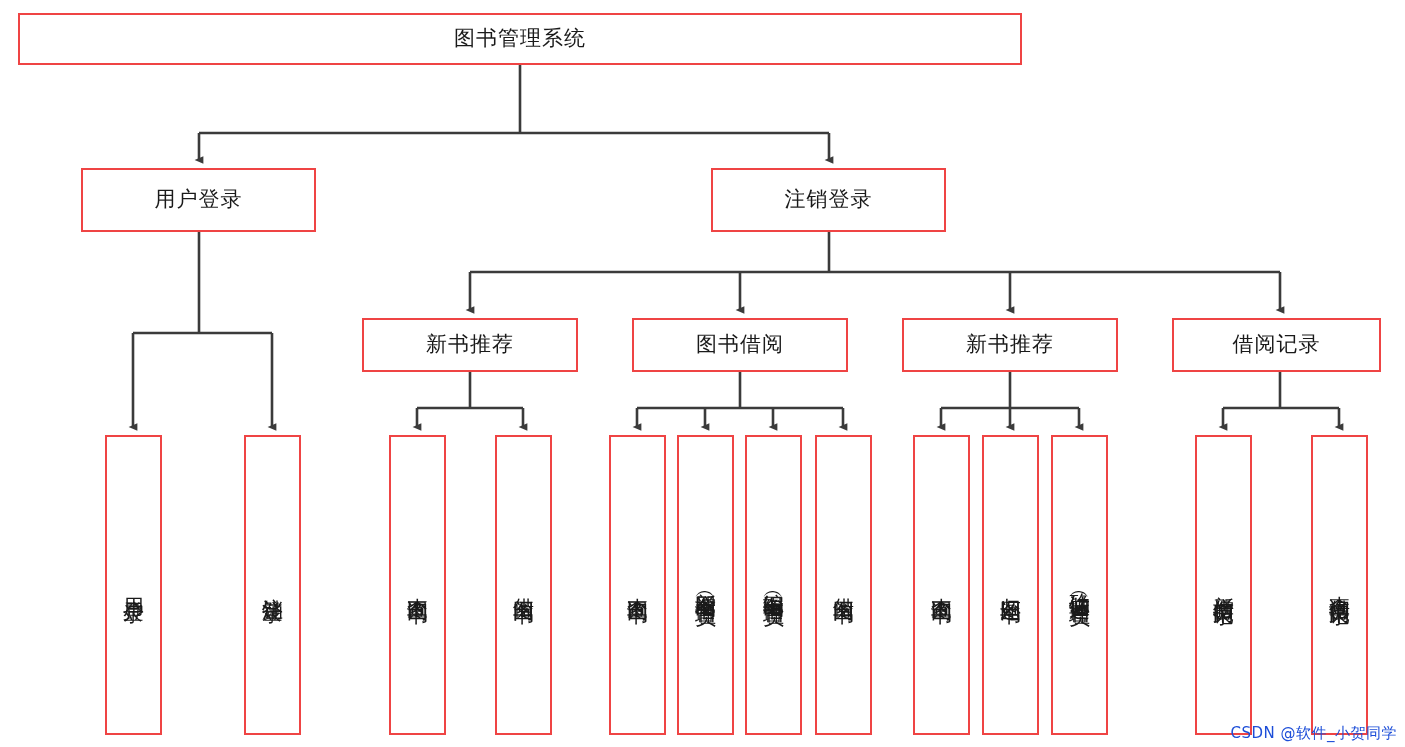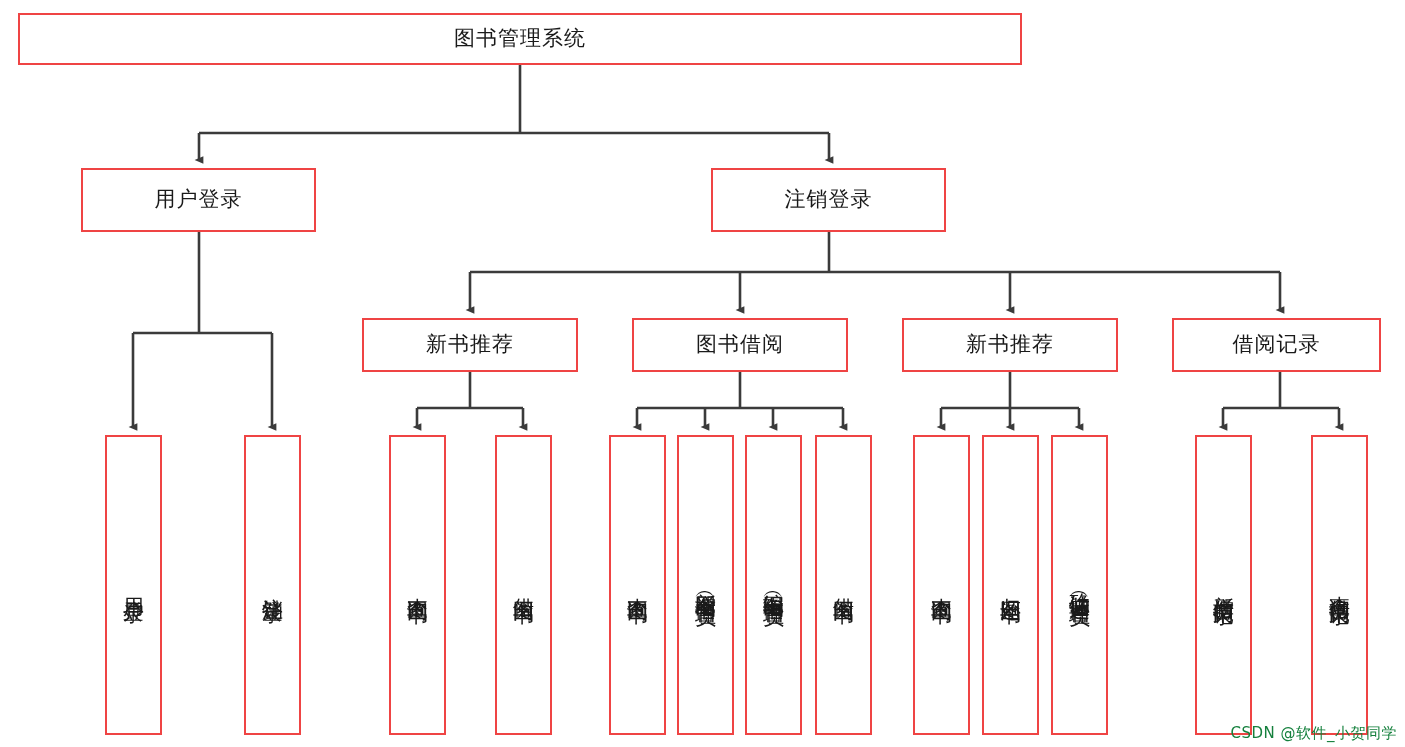--- a/index.html
+++ b/index.html
@@ -52,21 +52,21 @@
   .node.vert .vtext {
     writing-mode: vertical-rl;
     text-orientation: upright;
     display: block;
   }
   #watermark {
     position: absolute;
     right: 8px;
     bottom: 4px;
     font-size: 15px;
-    color: #15803d;
+    color: #1d4ed8;
     letter-spacing: 0.5px;
     z-index: 5;
     white-space: nowrap;
   }
 </style>
 </head>
 <body>
 
 <div id="stage">
 

